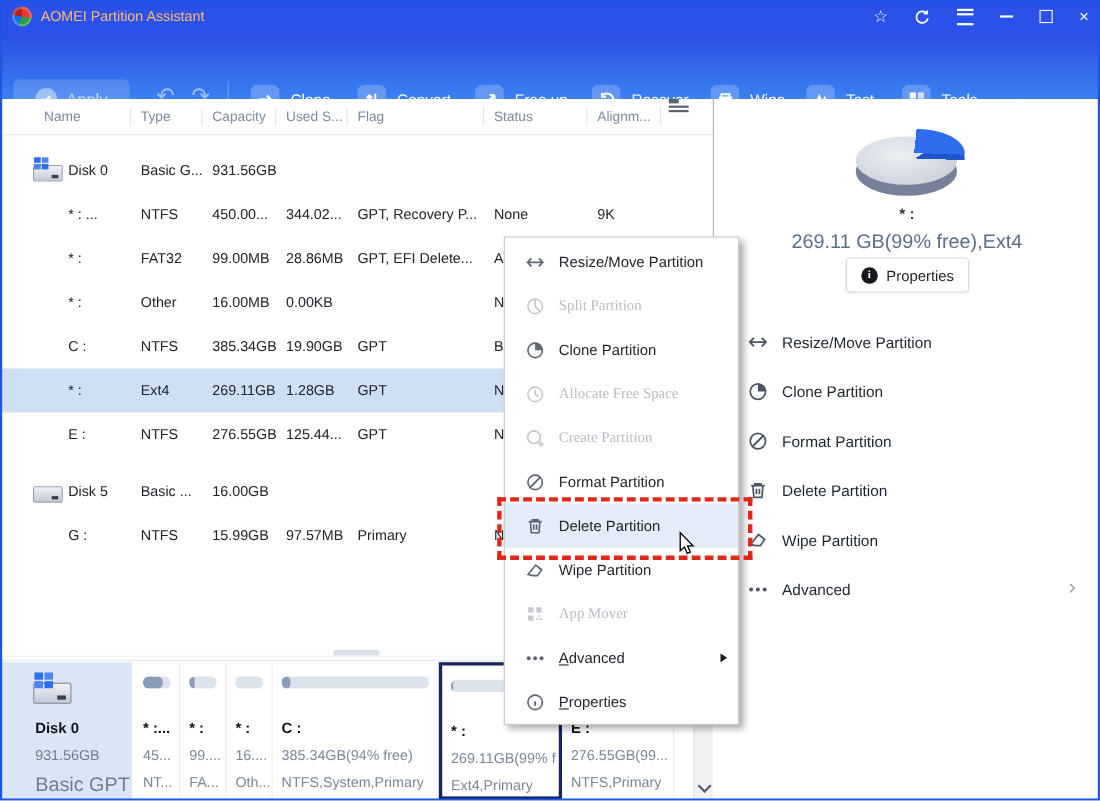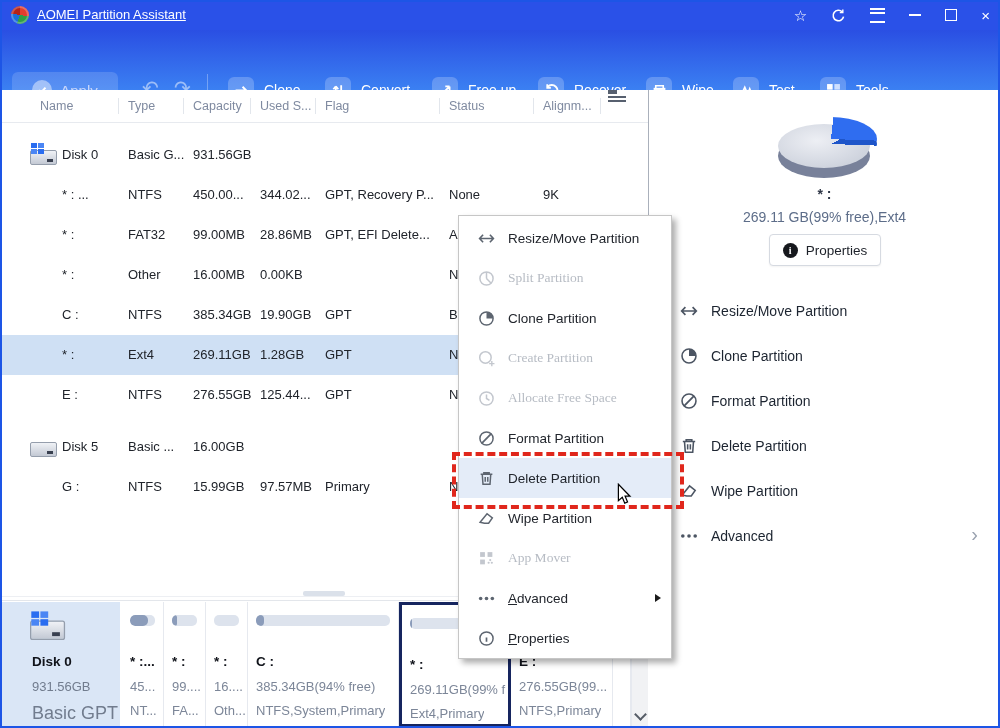--- a/index.html
+++ b/index.html
@@ -5,21 +5,21 @@
   html,body{margin:0;padding:0;background:#e9e9e9;}
   body{font-family:"Liberation Sans","DejaVu Sans",sans-serif;-webkit-font-smoothing:antialiased;}
   .window{position:relative;width:1000px;height:728px;background:#fff;overflow:hidden;}
   .window::after{content:"";position:absolute;inset:0;box-shadow:inset 0 0 0 2px #1d55e6;pointer-events:none;z-index:60;}
 
   
   .titlebar{position:absolute;left:0;top:0;width:1000px;height:30px;background:#2a51e8;z-index:5;}
   .logo{position:absolute;left:11px;top:6px;width:18px;height:18px;border-radius:50%;
         background:conic-gradient(#e23d2e 0 100deg,#2f9e44 100deg 200deg,#1b6fd8 200deg 280deg,#b42318 280deg 360deg);
         box-shadow:inset 0 0 0 2px rgba(255,255,255,.25);}
-  .win-title{position:absolute;left:37px;top:0;height:30px;line-height:30px;color:#ffffff;font-size:13px;text-decoration:underline;}
+  .win-title{position:absolute;left:37px;top:0;height:30px;line-height:30px;color:#fdba74;font-size:13px;}
   .tb-right{position:absolute;right:10px;top:0;height:30px;display:flex;align-items:center;gap:24px;color:#fff;}
   .tb-right .glyph{font-size:15px;line-height:1;cursor:default;}
   .bars-icon{display:inline-block;width:15px;height:11px;border-top:2px solid #fff;border-bottom:2px solid #fff;position:relative;}
   .bars-icon::after{content:"";position:absolute;left:0;top:2.5px;width:15px;height:2px;background:#fff;}
   .min-icon{display:inline-block;width:12px;height:2px;background:#fff;}
   .max-icon{display:inline-block;width:10px;height:10px;border:1.6px solid #fff;}
   .close-icon{font-size:19px;line-height:1;font-weight:400;}
 
   
   .toolbar{position:absolute;left:0;top:30px;width:1000px;height:60px;background:linear-gradient(#2a4fe3,#3b80f2);}
@@ -58,21 +58,21 @@
   .rpanel{position:absolute;left:649px;top:90px;width:351px;height:510px;background:#fff;}
   .pie{position:absolute;left:115px;top:20px;width:120px;height:78px;}
   .pie .side{position:absolute;left:14px;top:24px;width:92px;height:44px;border-radius:50%;background:#78819a;}
   .pie .top{position:absolute;left:14px;top:14px;width:92px;height:44px;border-radius:50%;
             background:radial-gradient(ellipse at 42% 38%,#edeff4 0%,#d6dae3 55%,#c2c8d4 100%);}
   .pie .wedge{position:absolute;left:21px;top:7px;width:92px;height:44px;border-radius:50%;
             background:conic-gradient(from 6deg at 50% 50%,#2f6df0 0deg 86deg,transparent 86deg 360deg);}
   .pie .wedge2{position:absolute;left:21px;top:12px;width:92px;height:44px;border-radius:50%;
             background:conic-gradient(from 62deg at 50% 50%,#1e55c9 0deg 30deg,transparent 30deg 360deg);}
   .rp-label{position:absolute;left:0;top:96px;width:100%;text-align:center;font-weight:bold;font-size:14px;color:#2f3747;}
-  .rp-info{position:absolute;left:0;top:119px;width:100%;text-align:center;font-size:14px;color:#5d6d89;}
+  .rp-info{position:absolute;left:0;top:119px;width:100%;text-align:center;font-size:18px;color:#5d6d89;}
   .props-btn{position:absolute;left:120px;top:144px;width:110px;height:30px;background:#fff;border:1px solid #d6dae1;border-radius:4px;
              display:flex;align-items:center;justify-content:center;gap:8px;font-size:13.5px;color:#1d2129;box-shadow:0 1px 2px rgba(0,0,0,.05);}
   .info-ic{width:15px;height:15px;border-radius:50%;background:#16181d;color:#fff;font-size:10px;font-weight:bold;
            display:flex;align-items:center;justify-content:center;font-family:"Liberation Serif",serif;}
   .action{position:absolute;left:0;width:351px;height:45px;display:flex;align-items:center;gap:13px;padding-left:31px;box-sizing:border-box;
           font-size:14px;color:#1c2430;}
   .action .aic{width:18px;height:18px;color:#4c5563;display:flex;align-items:center;}
   .achev{position:absolute;right:22px;font-size:20px;color:#9aa2b0;line-height:1;top:50%;transform:translateY(-58%);}
 
   
@@ -467,34 +467,34 @@
         <svg width="17" height="17" viewBox="0 0 16 16" fill="none" stroke="currentColor" stroke-width="1.4">
             <circle cx="8" cy="8" r="6.2"></circle>
             <path d="M8 8V1.8A6.2 6.2 0 0 1 14.2 8z" fill="currentColor" stroke="none"></path>
           </svg>
       </span>
         <span>Clone Partition</span>
     </div>
     <div class="mitem dis">
       <span class="mic">
         <svg width="17" height="17" viewBox="0 0 16 16" fill="none" stroke="currentColor" stroke-width="1.4">
+            <circle cx="8" cy="8" r="6.2"></circle>
+            <path d="M8 4.2V8l2.8 1.8"></path>
+          </svg>
+      </span>
+        <span>Allocate Free Space</span>
+    </div>
+    <div class="mitem dis">
+      <span class="mic">
+        <svg width="17" height="17" viewBox="0 0 16 16" fill="none" stroke="currentColor" stroke-width="1.4">
             <circle cx="7" cy="7" r="5.4"></circle>
             <path d="M10.5 12.8h5M13 10.3v5" stroke-width="1.3"></path>
           </svg>
       </span>
         <span>Create Partition</span>
-    </div>
-    <div class="mitem dis">
-      <span class="mic">
-        <svg width="17" height="17" viewBox="0 0 16 16" fill="none" stroke="currentColor" stroke-width="1.4">
-            <circle cx="8" cy="8" r="6.2"></circle>
-            <path d="M8 4.2V8l2.8 1.8"></path>
-          </svg>
-      </span>
-        <span>Allocate Free Space</span>
     </div>
     <div class="mitem">
       <span class="mic">
         <svg width="17" height="17" viewBox="0 0 16 16" fill="none" stroke="currentColor" stroke-width="1.4">
             <circle cx="8" cy="8" r="6.2"></circle>
             <path d="M3.5 12.5L12.5 3.5" stroke-width="1.6"></path>
           </svg>
       </span>
         <span>Format Partition</span>
     </div>

